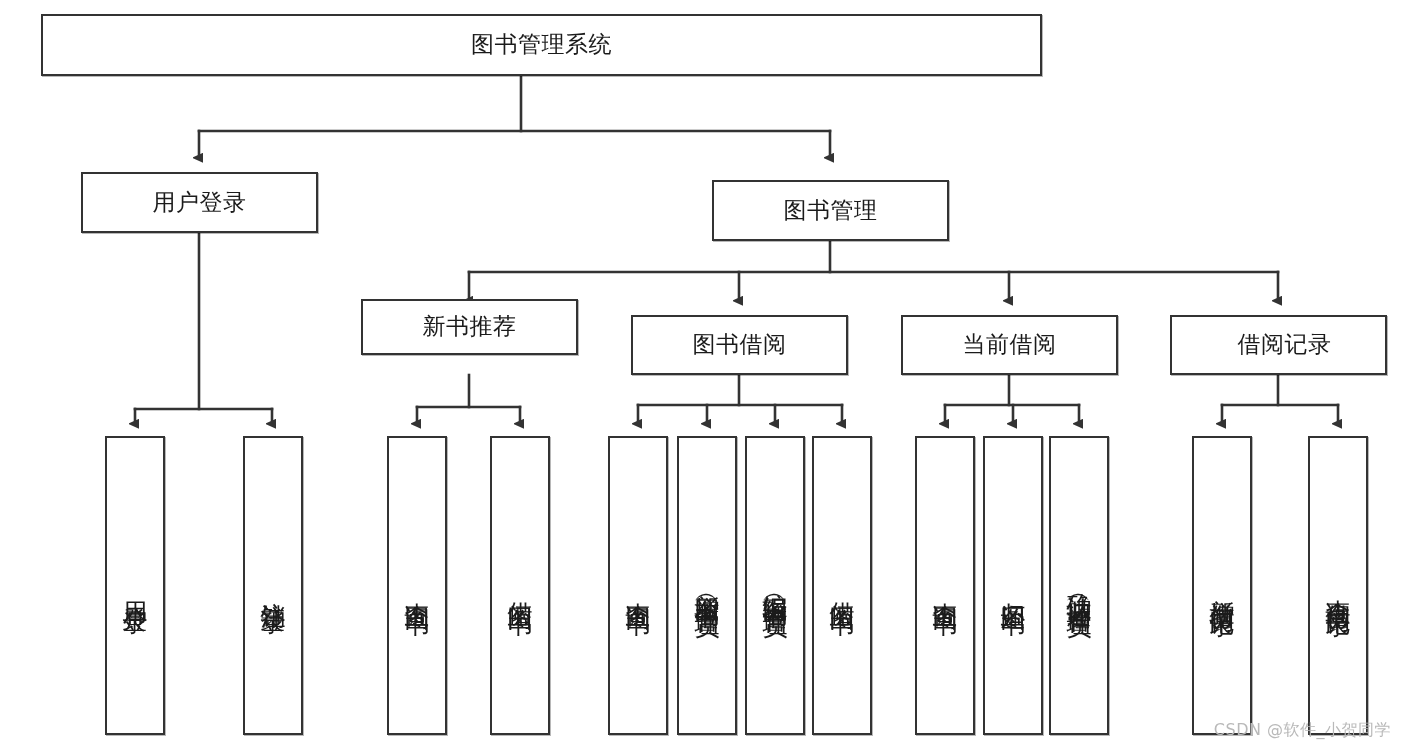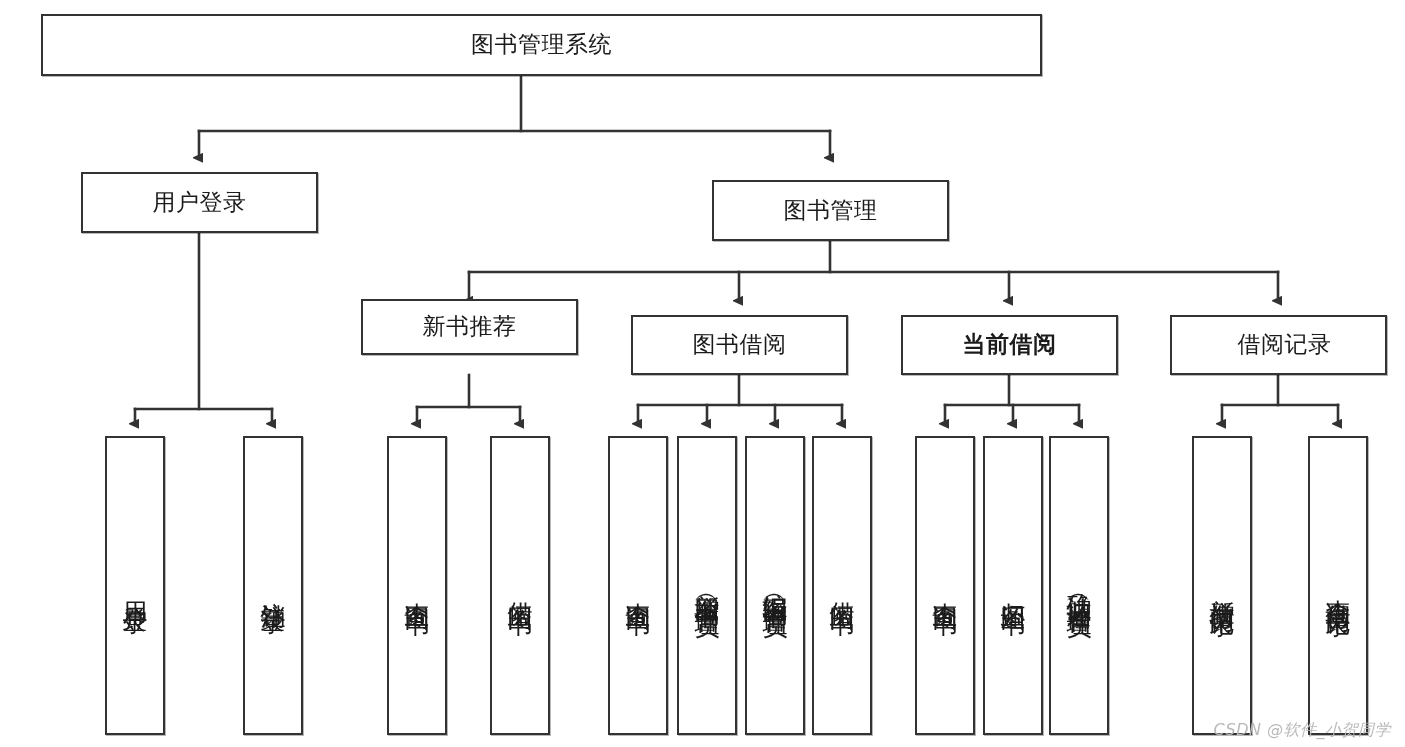--- a/index.html
+++ b/index.html
@@ -63,21 +63,20 @@
   }
   
   .watermark {
     position: absolute;
     right: 14px;
     bottom: 6px;
     font-size: 16px;
     color: #b9b9b9;
     letter-spacing: 0.5px;
     white-space: nowrap;
-    font-style: italic;
   }
 </style>
 </head>
 <body>
 
 <div id="canvas">
 
   <svg class="edge-layer" viewBox="0 0 1405 747" width="1405" height="747">
     <defs>
       <marker id="arrow" markerWidth="10" markerHeight="10" refX="5.2" refY="4" orient="auto" markerUnits="userSpaceOnUse">
@@ -141,21 +140,21 @@
   </div>
 
   <div class="node horiz" style="left:361px; top:299px; width:217px; height:56px;align-items:center;">
     <span class="label">新书推荐</span>
   </div>
 
   <div class="node horiz" style="left:631px; top:315px; width:217px; height:60px;">
     <span class="label">图书借阅</span>
   </div>
 
-  <div class="node horiz" style="left:901px; top:315px; width:217px; height:60px;font-weight:bold;">
+  <div class="node horiz" style="left:901px; top:315px; width:217px; height:60px;">
     <span class="label">当前借阅</span>
   </div>
 
   <div class="node horiz" style="left:1170px; top:315px; width:217px; height:60px;padding-left:12px;">
     <span class="label">借阅记录</span>
   </div>
 
   <div class="node vert" style="left:105px; top:436px; width:60px; height:299px;">
     <span class="label">用户登录</span>
   </div>

